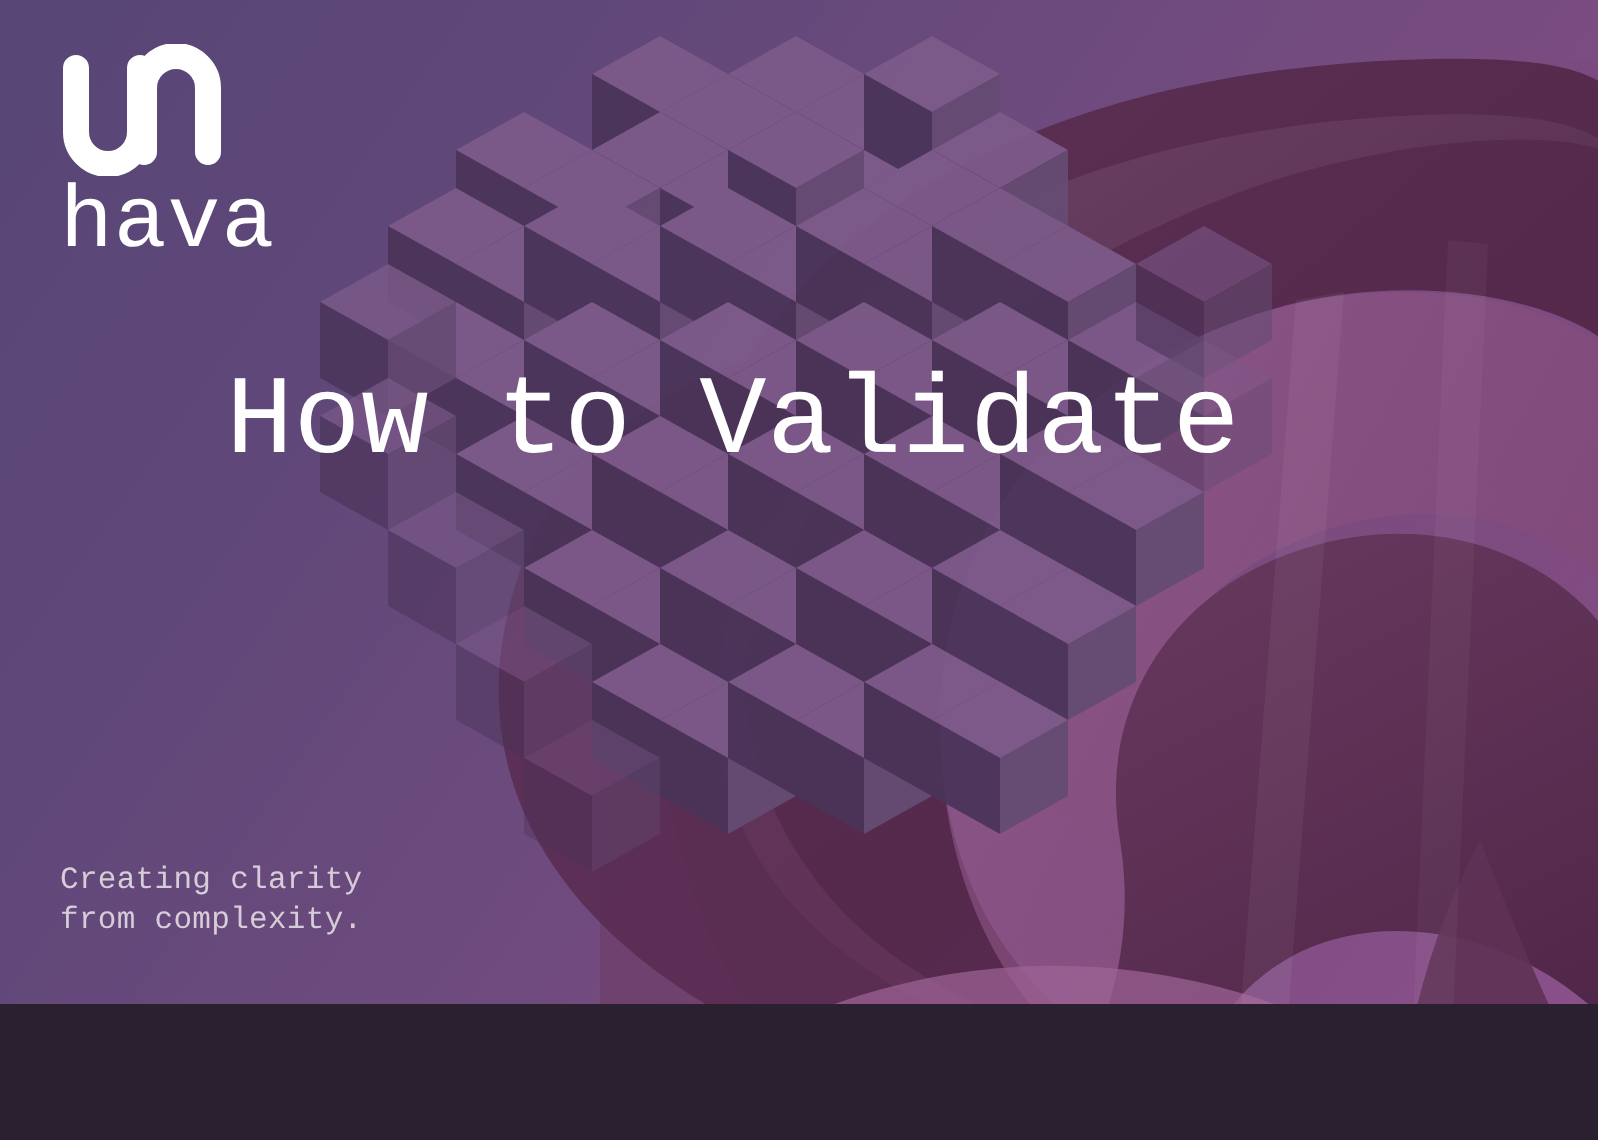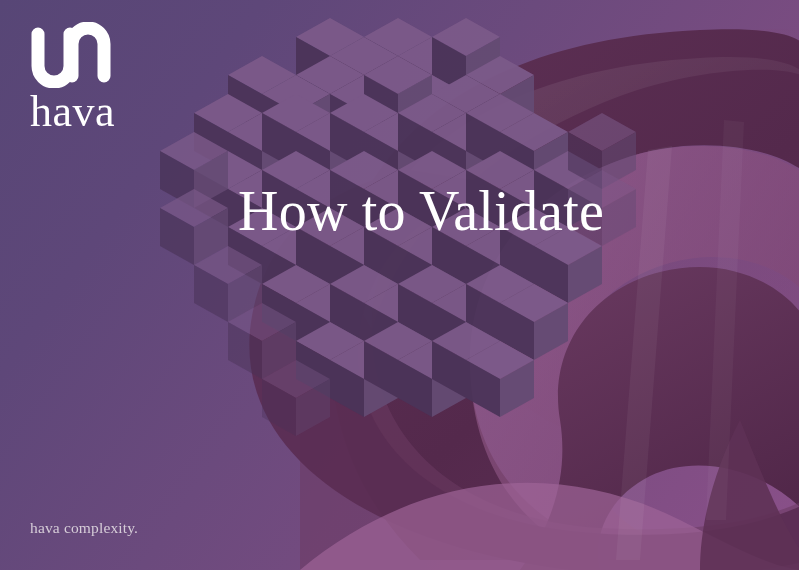--- a/index.html
+++ b/index.html
@@ -3,23 +3,23 @@
 <meta charset="utf-8">
 <style>
   html, body {
     margin: 0;
     padding: 0;
     background: #2a2030;
   }
   #slide {
     position: relative;
     width: 799px;
-    height: 570px;
+    height: 502px;
     overflow: hidden;
-    font-family: Liberation Serif, serif;
+    font-family: Liberation Mono, monospace;
     background: linear-gradient(125deg, #574676 0%, #5e4779 22%, #6b4a7d 45%, #7a4c81 70%, #8a5089 100%);
   }
 
   
   .art-layer {
     position: absolute;
     inset: 0;
     width: 799px;
     height: 570px;
     pointer-events: none;
@@ -43,21 +43,21 @@
     font-weight: 300;
     letter-spacing: 0.5px;
   }
 
   
   .headline {
     position: absolute;
     left: 0;
     right: 0;
     top: 176px;
-    text-align: center;
+    text-align: left;
     color: #ffffff;
     font-size: 56px;
     line-height: 71px;
     font-weight: 400;
     letter-spacing: 0.2px;
     padding: 0 70px;
     box-sizing: border-box;
     margin-left: 43px;
   }
   .headline-line { display: block; white-space: nowrap; }
@@ -266,16 +266,17 @@
       <path d="M44 60 L44 28 A16 16 0 0 1 76 28 L76 60" stroke="#ffffff" stroke-width="13" stroke-linecap="round" fill="none" transform="translate(0,-6)"></path>
     </svg>
     <span class="logo-word">hava</span>
   </div>
 
   <div class="headline">
     <span class="headline-line">How to Validate</span>
   </div>
 
   <div class="tagline">
-    <span class="tagline-line">hava complexity.</span>
+    <span class="tagline-line">Creating clarity</span>
+    <span class="tagline-line">from complexity.</span>
   </div>
 
 </div>
 
 </body></html>

